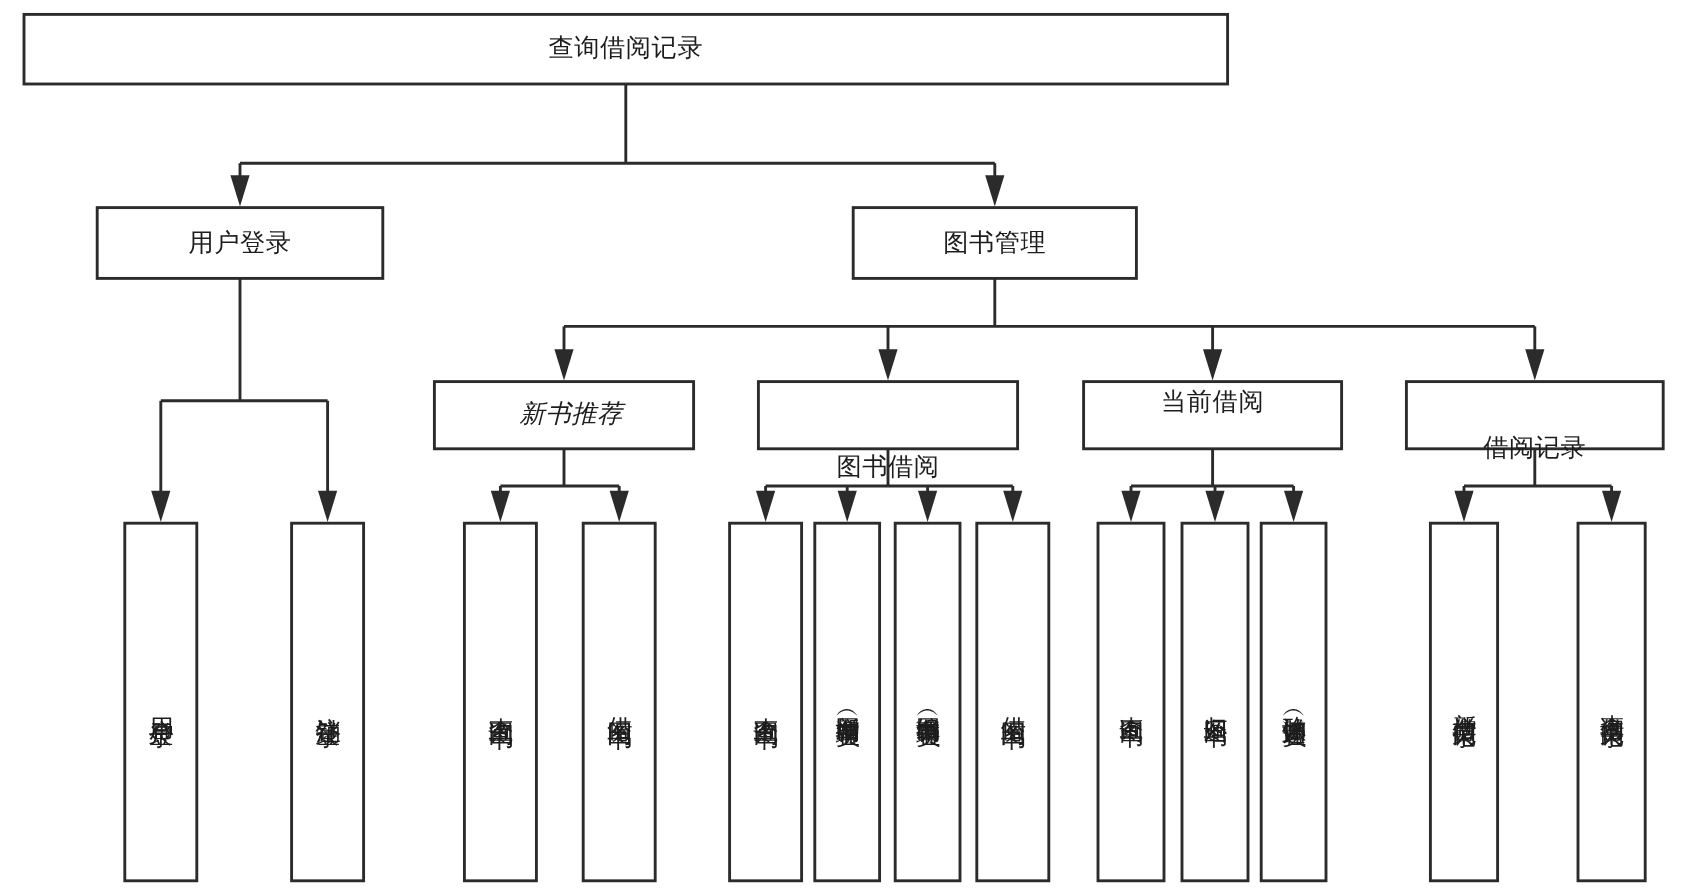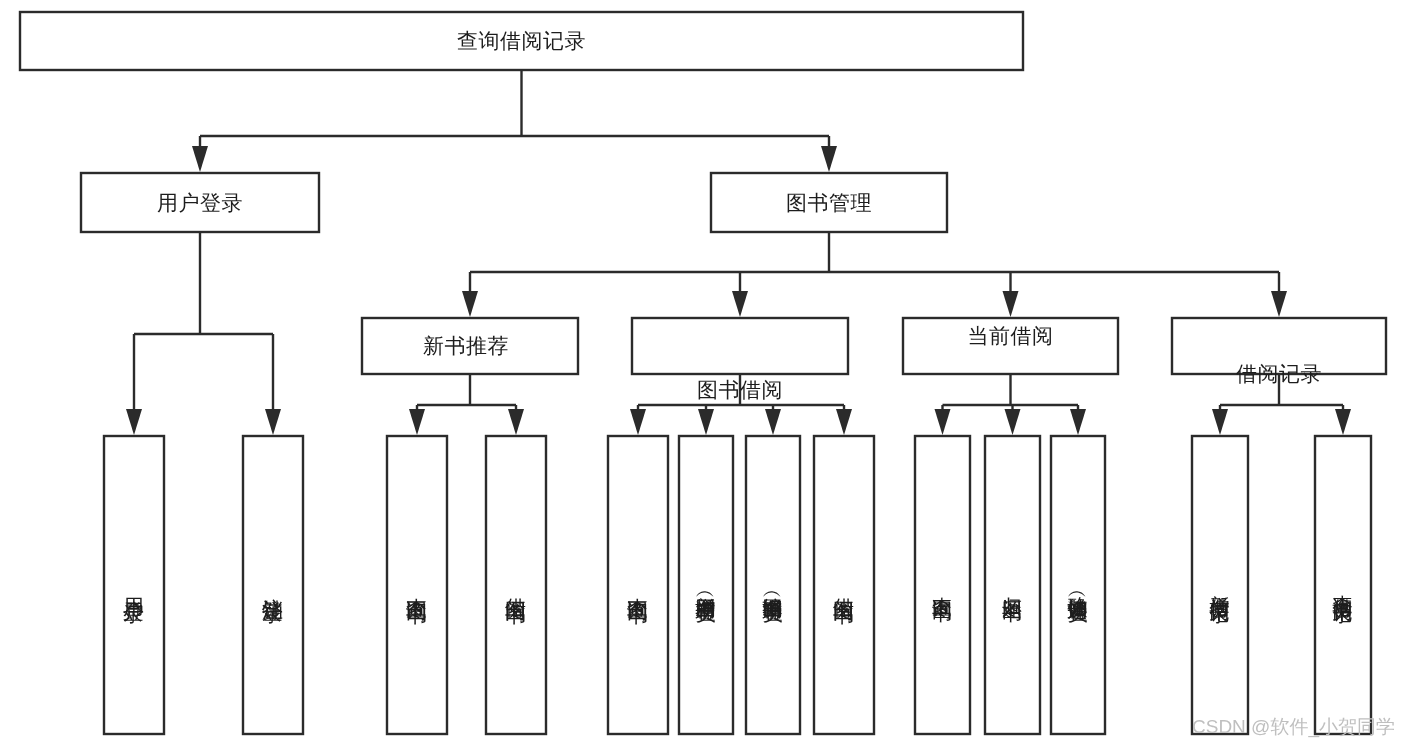--- a/index.html
+++ b/index.html
@@ -150,34 +150,33 @@
         <rect x="1051" y="436" width="54" height="298" class="node-rect"></rect>
         <rect x="1192" y="436" width="56" height="298" class="node-rect"></rect>
         <rect x="1315" y="436" width="56" height="298" class="node-rect"></rect>
       </g>
   </svg>
 
   <div id="labels-layer">
       <div class="node-label" style="left: 20px; top: 12px; width: 1003px; height: 58px;">查询借阅记录</div>
       <div class="node-label" style="left: 81px; top: 173px; width: 238px; height: 59px;">用户登录</div>
       <div class="node-label" style="left: 711px; top: 173px; width: 236px; height: 59px;">图书管理</div>
-      <div class="node-label" style="left: 348px; top: 318px; width: 236px; height: 56px;">新书推荐</div>
+      <div class="node-label" style="left: 358px; top: 318px; width: 236px; height: 56px; font-style: italic;">新书推荐</div>
       <div class="node-label" style="left: 632px; top: 318px; width: 216px; height: 56px; margin-top: 44px;">图书借阅</div>
       <div class="node-label" style="left: 903px; top: 308px; width: 215px; height: 56px;">当前借阅</div>
       <div class="node-label" style="left: 1172px; top: 318px; width: 214px; height: 56px; margin-top: 28px;">借阅记录</div>
       <div class="node-label vertical" style="left: 104px; top: 436px; width: 60px; height: 298px;">用户登录</div>
       <div class="node-label vertical" style="left: 243px; top: 436px; width: 60px; height: 298px;">注销登录</div>
       <div class="node-label vertical" style="left: 387px; top: 436px; width: 60px; height: 298px;">查询图书</div>
       <div class="node-label vertical" style="left: 486px; top: 436px; width: 60px; height: 298px;">借阅图书</div>
       <div class="node-label vertical" style="left: 608px; top: 436px; width: 60px; height: 298px;">查询图书</div>
       <div class="node-label vertical" style="left: 679px; top: 436px; width: 54px; height: 298px; font-size: 20px; letter-spacing: 1px;">新增图书（管理员）</div>
       <div class="node-label vertical" style="left: 746px; top: 436px; width: 54px; height: 298px; font-size: 20px; letter-spacing: 1px;">编辑图书（管理员）</div>
       <div class="node-label vertical" style="left: 814px; top: 436px; width: 60px; height: 298px;">借阅图书</div>
       <div class="node-label vertical" style="left: 915px; top: 436px; width: 55px; height: 298px; font-size: 20px;">查询图书</div>
       <div class="node-label vertical" style="left: 985px; top: 436px; width: 55px; height: 298px; font-size: 20px;">归还图书</div>
       <div class="node-label vertical" style="left: 1051px; top: 436px; width: 54px; height: 298px; font-size: 20px; letter-spacing: 1px;">确认归还（管理员）</div>
       <div class="node-label vertical" style="left: 1192px; top: 436px; width: 56px; height: 298px; font-size: 20px;">新增借阅记录</div>
       <div class="node-label vertical" style="left: 1315px; top: 436px; width: 56px; height: 298px; font-size: 20px;">查询借阅记录</div>
     </div>
 
-  <div class="watermark" style="left: 1192px; top: 714px; color: rgb(191, 191, 191);">CSDN @软件_小贺同学</div>
 
 </div>
 
 </body></html>

